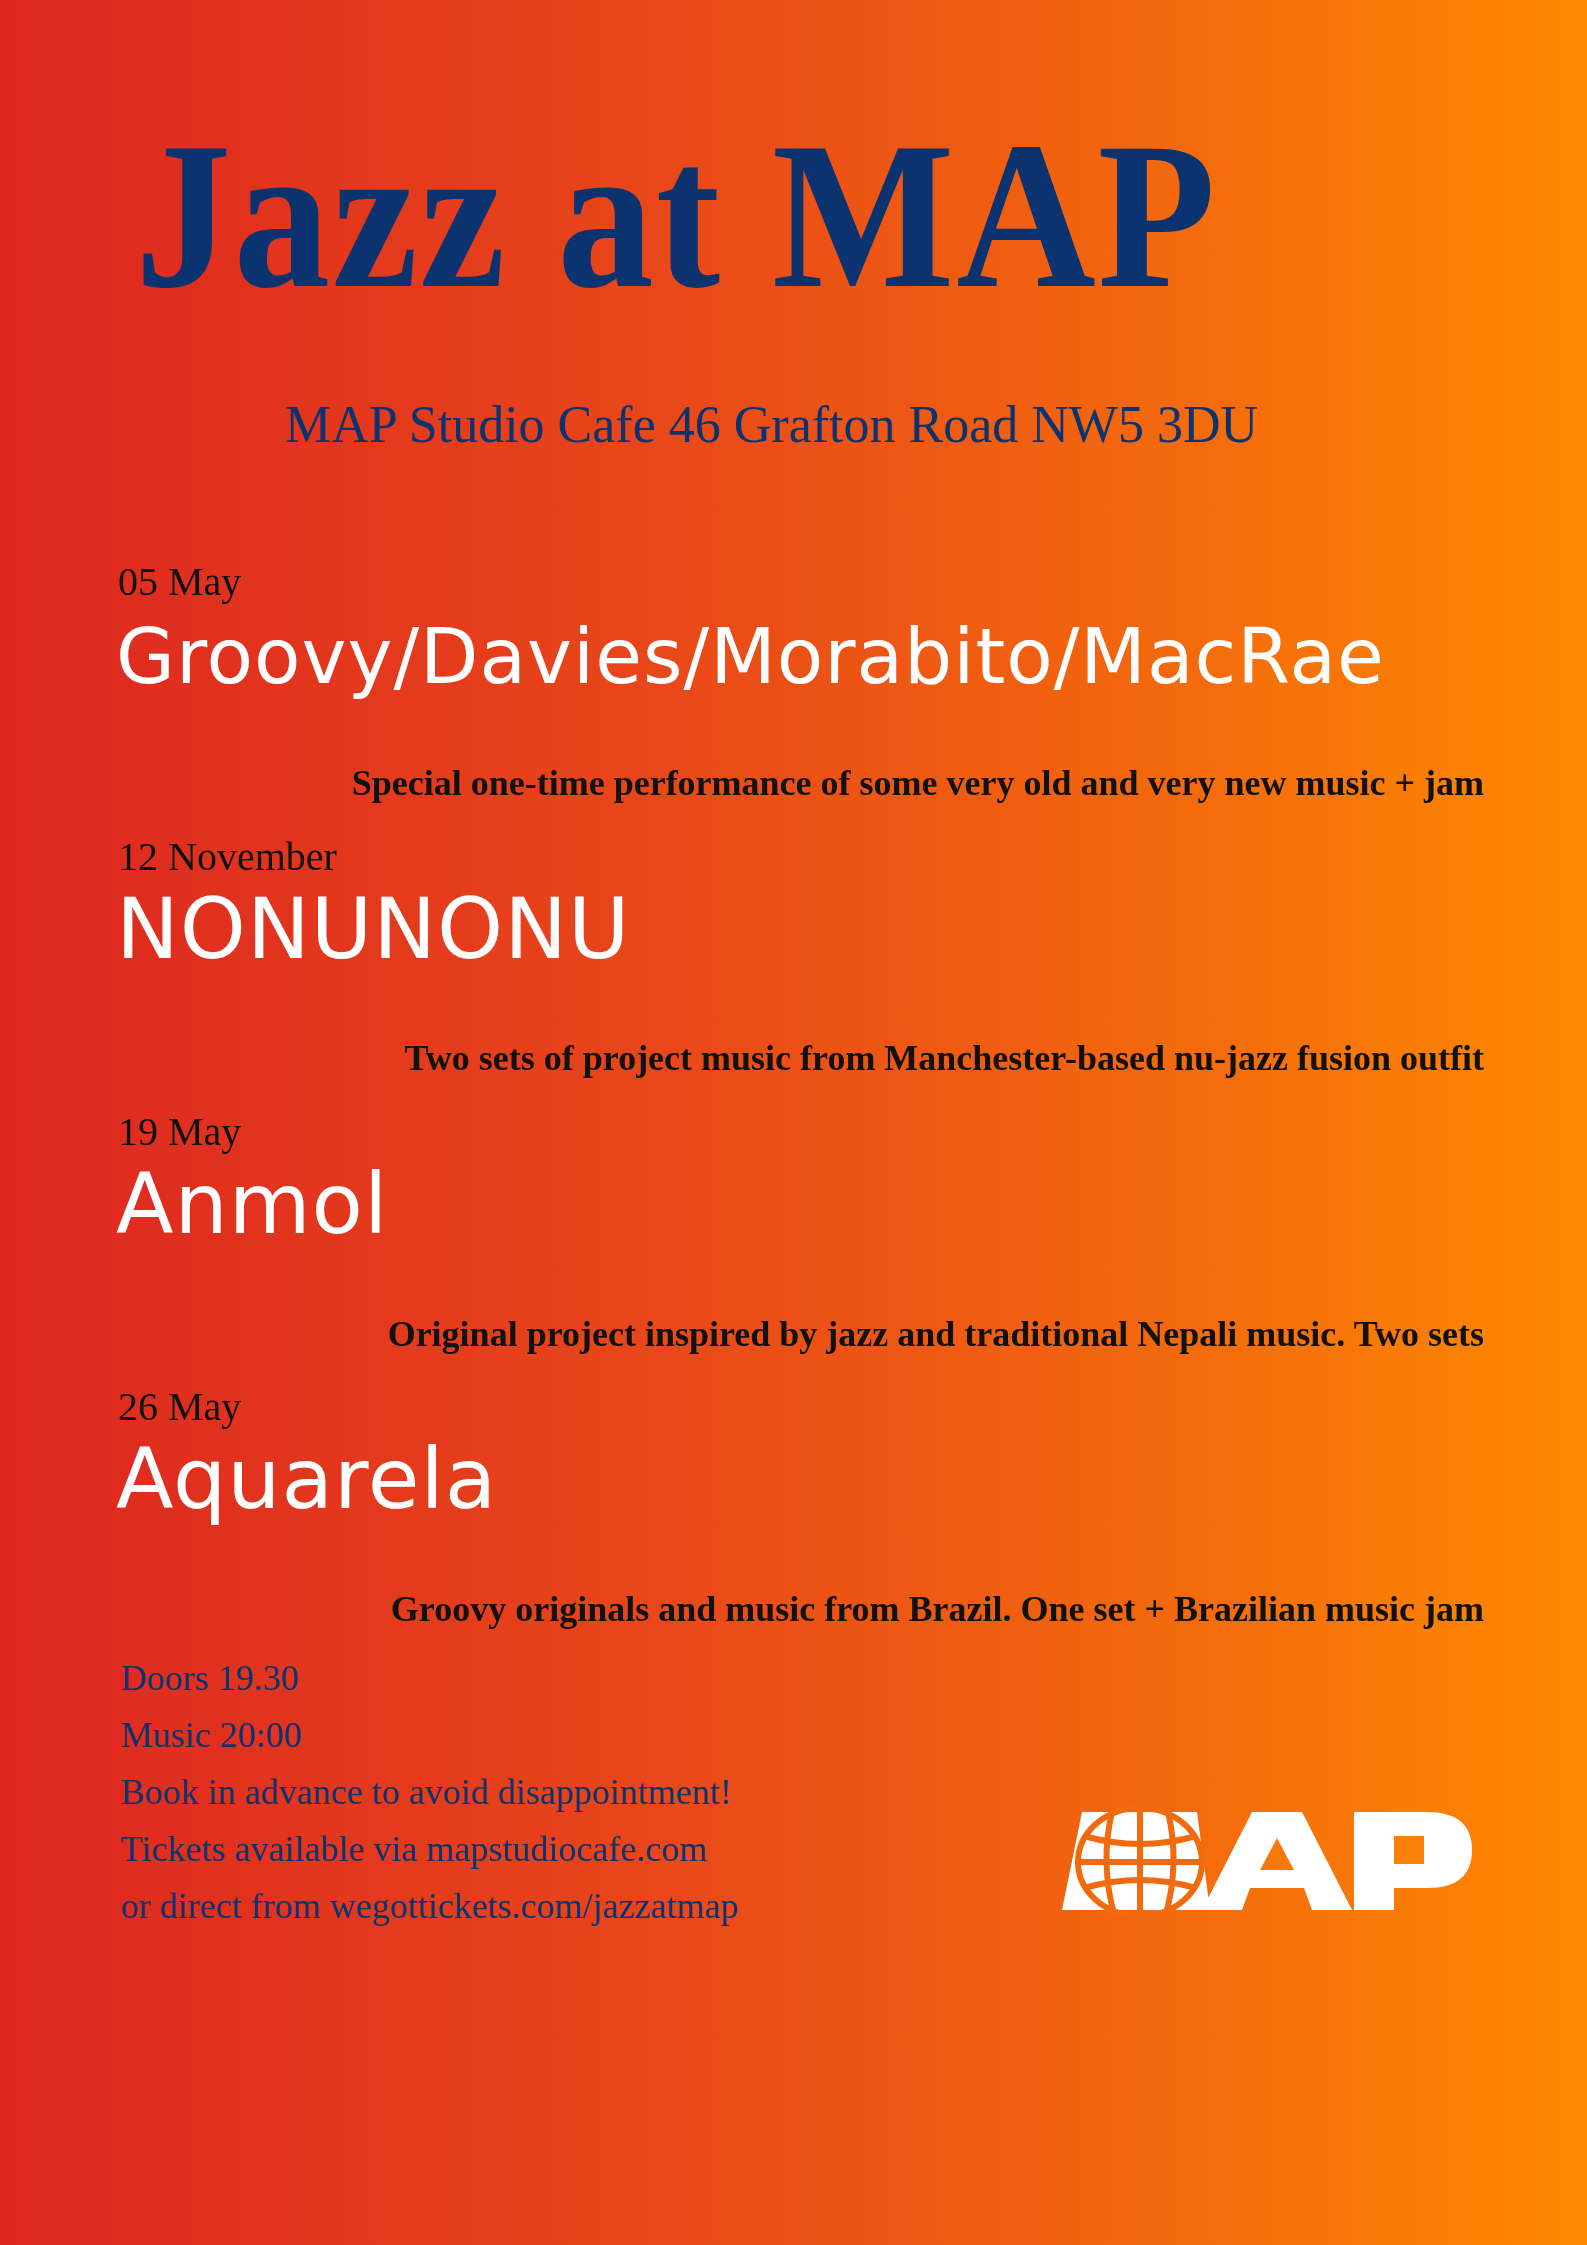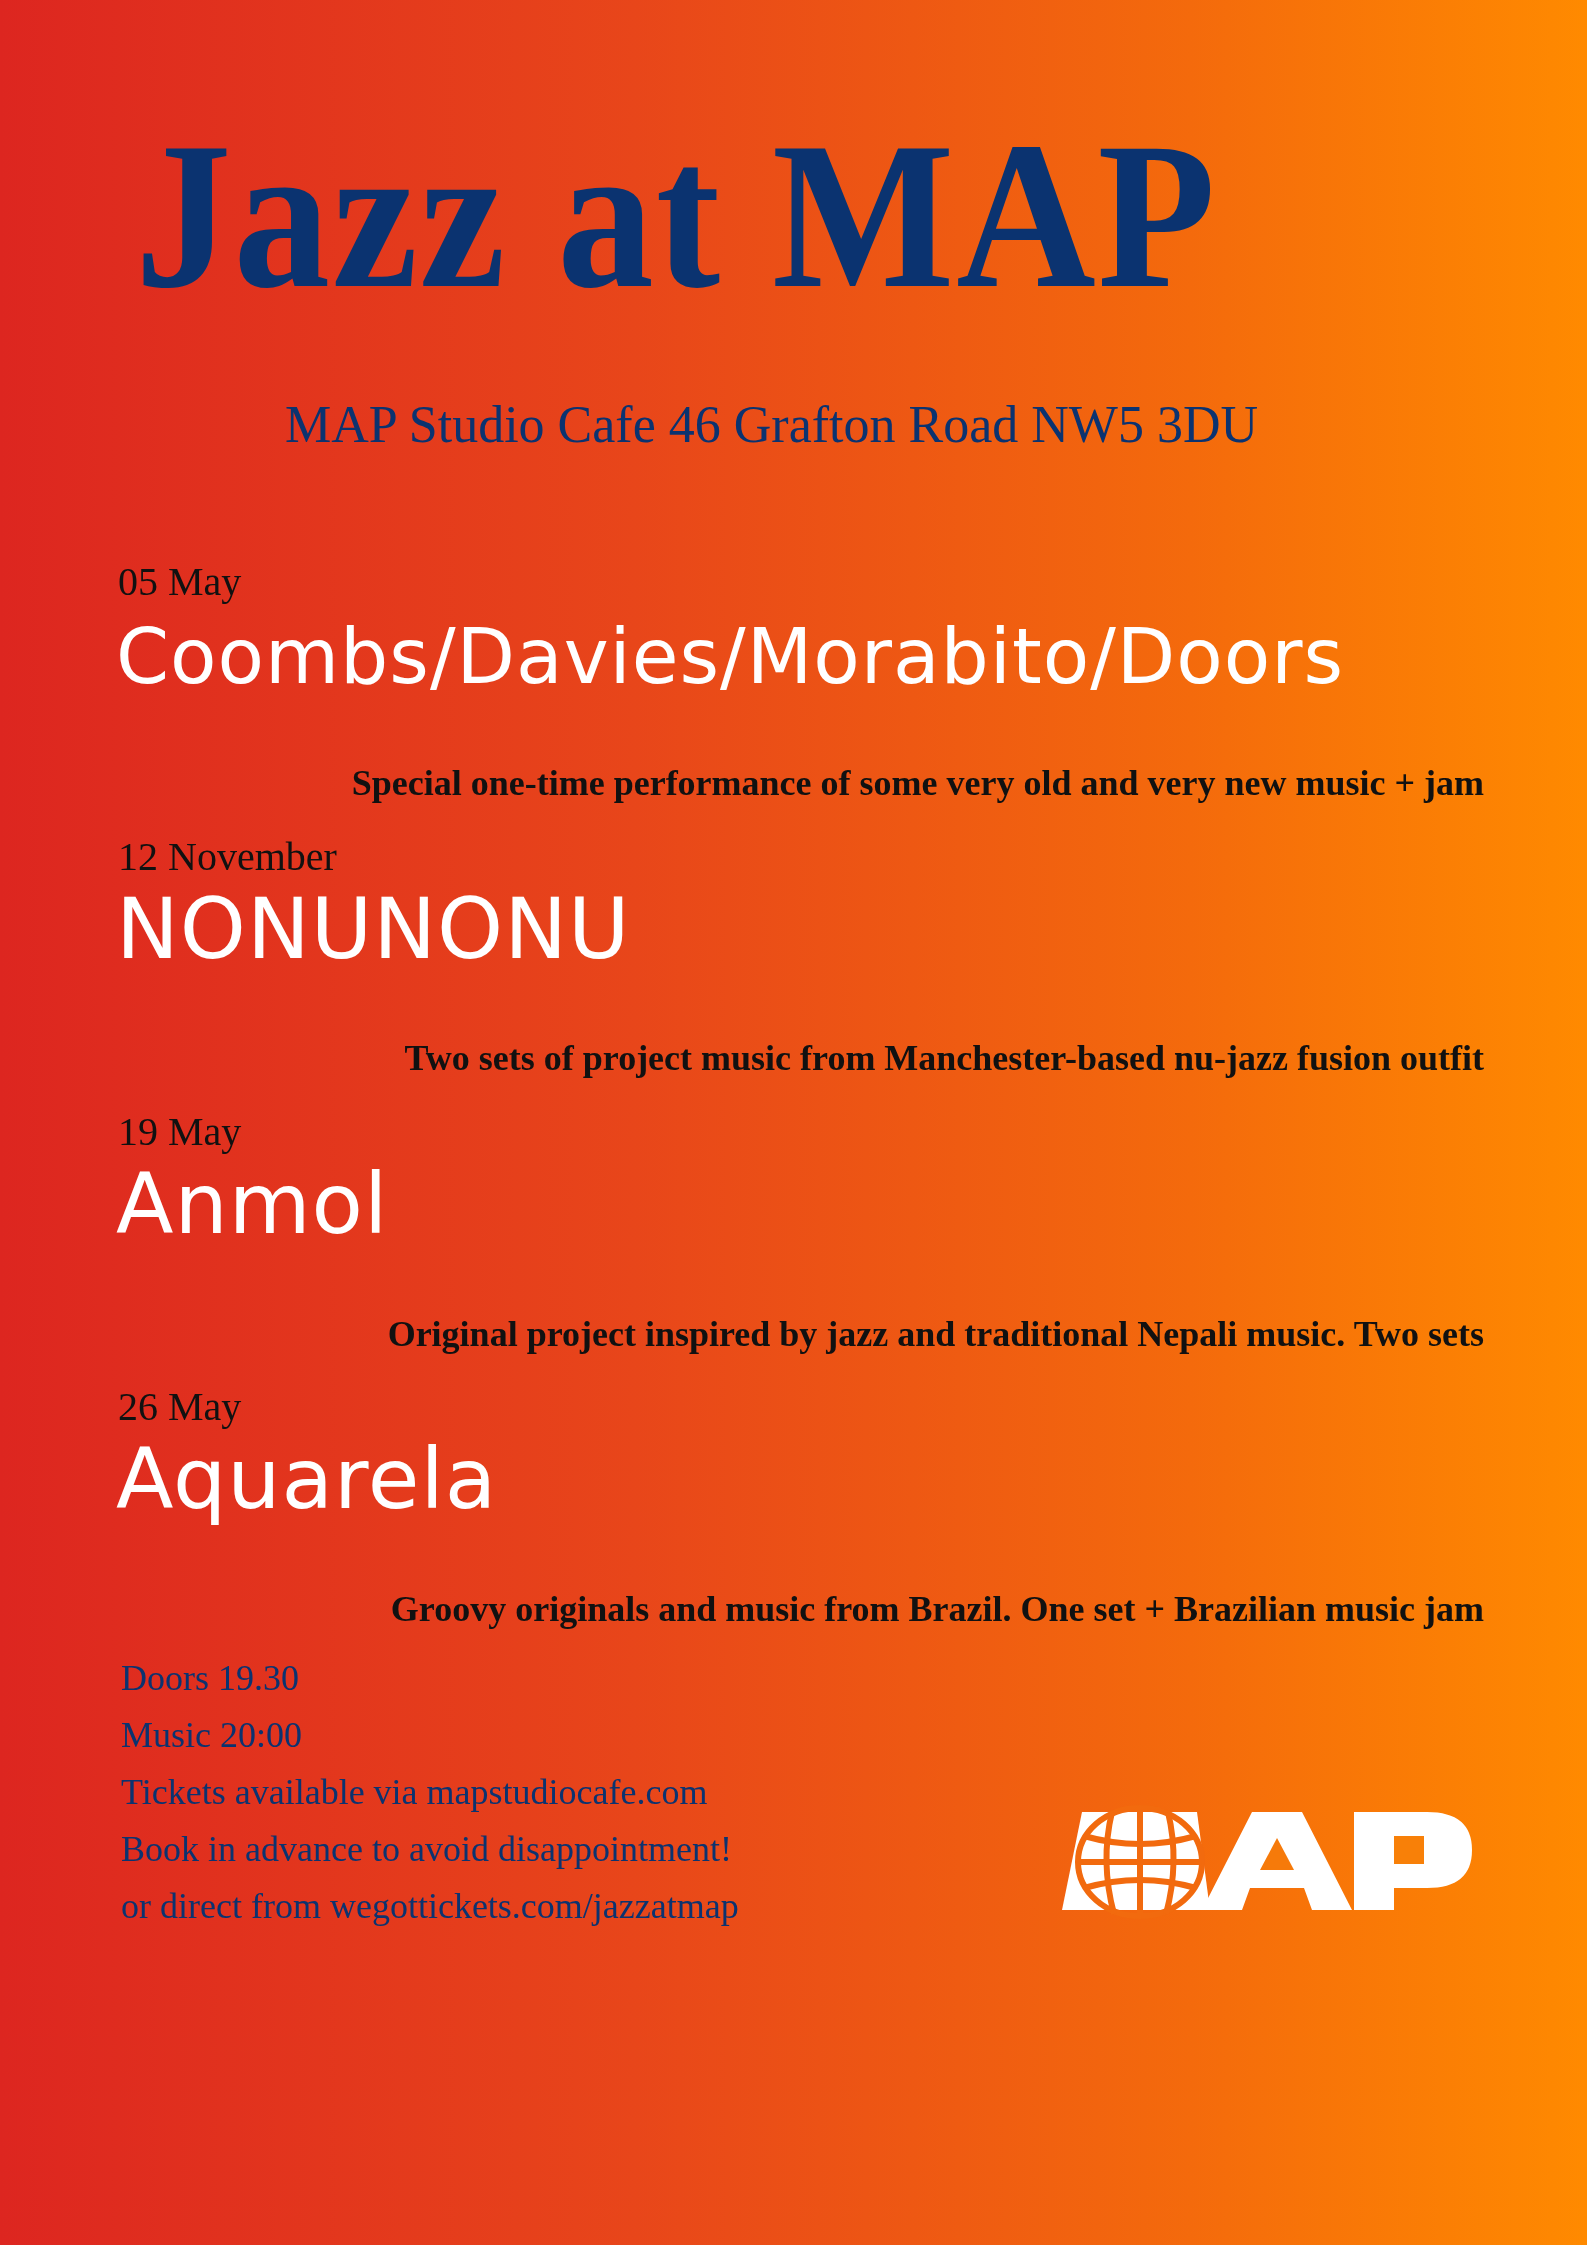--- a/index.html
+++ b/index.html
@@ -22,40 +22,40 @@
   .foot div { white-space:nowrap; }
   .logo { left:1062px; top:1800px; width:412px; height:120px; }
 </style>
 </head>
 <body>
 
 <div class="abs title">Jazz at MAP</div>
 <div class="abs address">MAP Studio Cafe 46 Grafton Road NW5 3DU</div>
 
 <div class="abs date" style="top:558px">05 May</div>
-<div class="abs artist" style="top:612px;font-size:76px">Coombs/Davies/Morabito/Doors</div>
+<div class="abs artist" style="top:612px;font-size:76px">Groovy/Davies/Morabito/MacRae</div>
 <div class="abs desc" style="top:727px">Special one-time performance of some very old and very new music + jam</div>
 
 <div class="abs date" style="top:833px">12 November</div>
 <div class="abs artist" style="top:880px">NONUNONU</div>
 <div class="abs desc" style="top:1002px">Two sets of project music from Manchester-based nu-jazz fusion outfit</div>
 
 <div class="abs date" style="top:1108px">19 May</div>
 <div class="abs artist" style="top:1155px">Anmol</div>
 <div class="abs desc" style="top:1278px">Original project inspired by jazz and traditional Nepali music. Two sets</div>
 
 <div class="abs date" style="top:1383px">26 May</div>
 <div class="abs artist" style="top:1430px">Aquarela</div>
 <div class="abs desc" style="top:1553px">Groovy originals and music from Brazil. One set + Brazilian music jam</div>
 
 <div class="abs foot">
   <div>Doors 19.30</div>
   <div>Music 20:00</div>
+  <div>Book in advance to avoid disappointment!</div>
   <div>Tickets available via mapstudiocafe.com</div>
-  <div>Book in advance to avoid disappointment!</div>
   <div>or direct from wegottickets.com/jazzatmap</div>
 </div>
 
 <div class="abs logo">
   <svg width="412" height="120" viewBox="0 0 412 120">
 
     <polygon points="20,12 135,12 148,110 0,110" fill="#fff"></polygon>
 
     <g fill="none" stroke="#f26a0e" stroke-width="6">
       <ellipse cx="78" cy="62" rx="62" ry="54"></ellipse>

